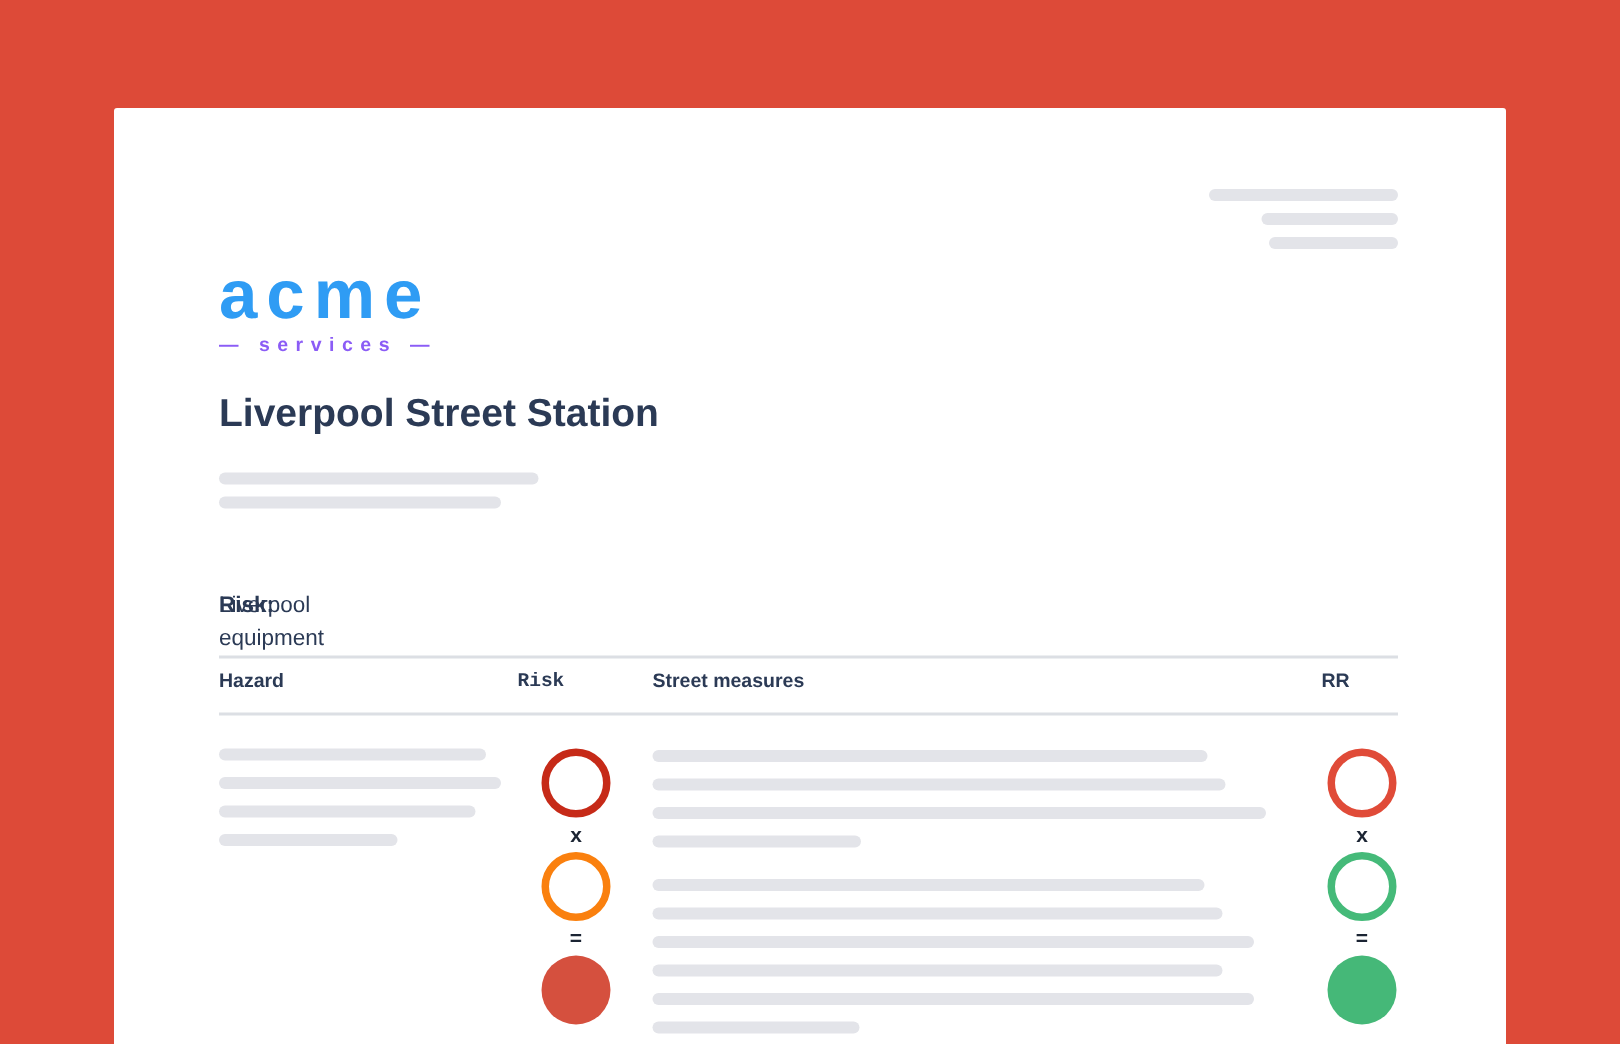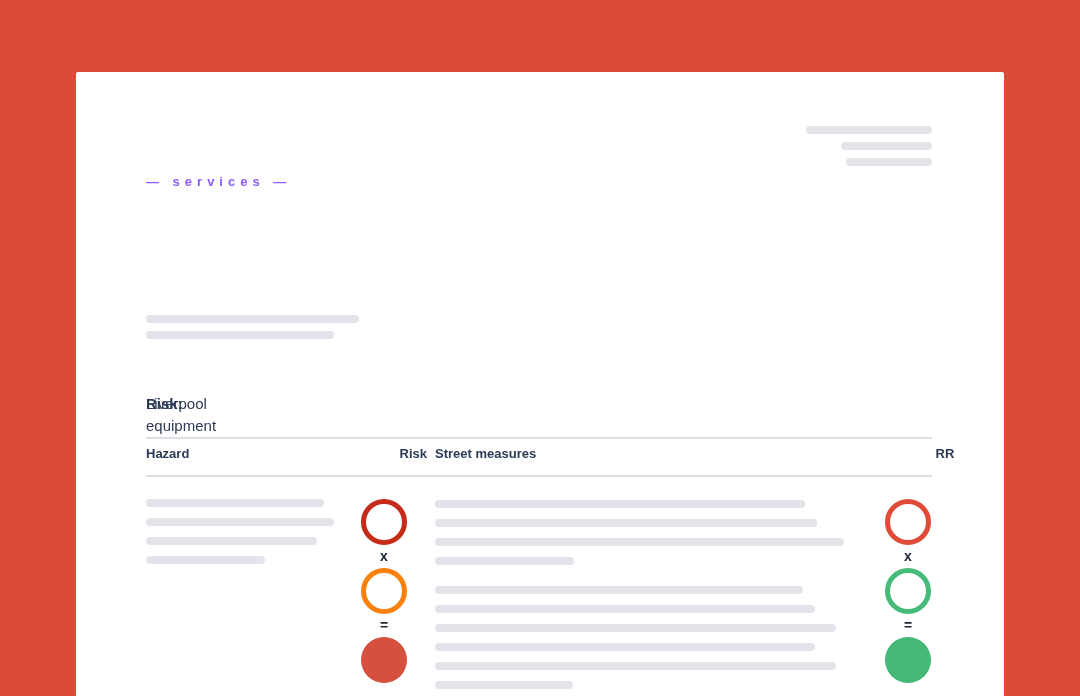--- a/index.html
+++ b/index.html
@@ -47,23 +47,23 @@
     font-size:15px;line-height:22px;color:#2b3a55;
   }
   .task-label{font-weight:700;}
 
   .rule{left:70px;width:786px;height:2px;background:#dcdfe4;}
   .rule-top{top:365px;}
   .rule-bottom{top:403px;}
 
   .th{top:374px;font-size:13px;line-height:16px;font-weight:700;color:#2b3a55;text-align:center;}
   .th-hazard{left:70px;}
-  .th-risk{left:297px;width:54px;text-align:right;}
+  .th-risk{left:269px;width:54px;text-align:left;font-family:Liberation Mono, monospace;}
   .th-control{left:359px;}
-  .th-rr{left:842px;width:54px;text-align:center;}
+  .th-rr{left:805px;width:54px;text-align:left;}
 
   .sk-bar{position:static;height:8px;border-radius:4px;background:#e3e4e9;flex:0 0 auto;}
 
   .hazard-col{left:70px;top:427px;display:flex;flex-direction:column;gap:11px;}
   .control-col{left:359px;top:428px;}
   .control-group{position:static;display:flex;flex-direction:column;gap:11px;}
   .control-group.g2{margin-top:21px;}
 
   .formula-col{top:427px;width:46px;display:flex;flex-direction:column;align-items:center;gap:3px;}
   .risk-col{left:285px;}
@@ -82,23 +82,25 @@
 <div class="card">
 
 
   <div class="meta-skeleton">
       <div class="sk-bar" style="width: 126px;"></div>
       <div class="sk-bar" style="width: 91px;"></div>
       <div class="sk-bar" style="width: 86px;"></div>
     </div>
 
   <div class="logo">
+    <div class="logo-text" style="color: rgb(47, 156, 244);">acme</div>
     <div class="logo-tagline">— services —</div>
   </div>
 
+  <h2 class="site-name">Liverpool Street Station</h2>
 
   <div class="site-skeleton">
       <div class="sk-bar" style="width: 213px;"></div>
       <div class="sk-bar" style="width: 188px;"></div>
     </div>
 
 
   <p class="task-line">
       <span class="task-label">Risk:</span> 
       <span>Liverpool equipment</span>

